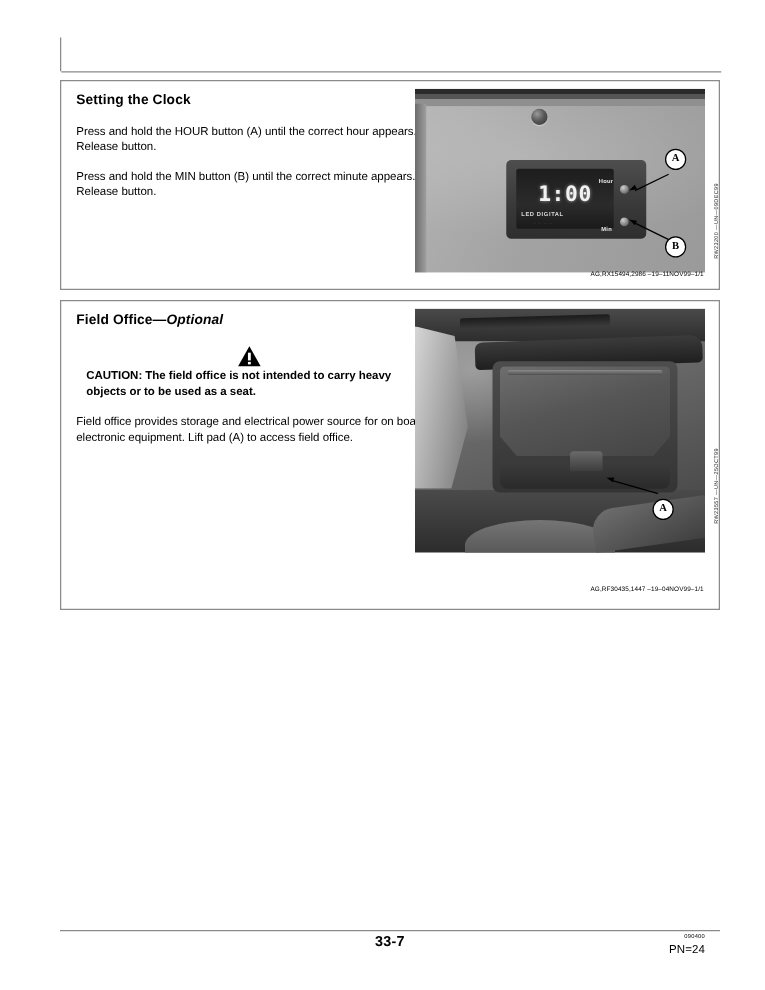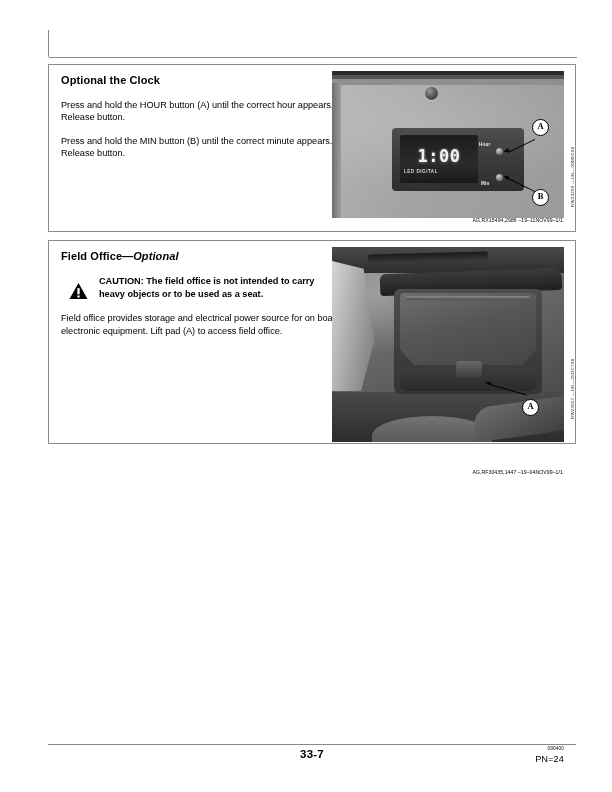--- a/index.html
+++ b/index.html
@@ -55,21 +55,21 @@
   #article-clock {
     left: 48px;
     top: 64px;
     width: 528px;
     height: 168px;
   }
   #article-field-office {
     left: 48px;
     top: 240px;
     width: 528px;
-    height: 204px;
+    height: 248px;
   }
 
   .art-text {
     position: absolute;
     left: 12px;
     top: 9px;
     width: 280px;
   }
   .art-heading {
     font-size: 11px;
@@ -82,23 +82,24 @@
     font-size: 9.2px;
     line-height: 12.4px;
     margin: 0 0 11px 0;
     letter-spacing: -0.02px;
   }
   .para:last-child { margin-bottom: 0; }
 
   
   .caution {
     display: flex;
-    align-items: flex-end;
+    align-items: center;
     margin: 0 0 12px 0;
     padding-left: 8px;
+    flex-direction: column;
   }
   .caution-icon {
     width: 19px;
     min-width: 19px;
     height: 18px;
     margin-right: 11px;
     margin-top: 1px;
   }
   .caution-text {
     font-size: 9.2px;
@@ -151,21 +152,21 @@
     z-index:2;
   }
   .clk-bolt {
     position:absolute; left:93px; top:16px; width:13px; height:13px;
     border-radius:50%;
     background: radial-gradient(circle at 36% 32%, #9a9a9a 0%, #5a5a5a 45%, #303030 100%);
     box-shadow: 0 1px 1px rgba(255,255,255,.35);
     z-index:3;
   }
   .clk-bezel {
-    position:absolute; left:60px; top:57px; width:132px; height:63px;
+    position:absolute; left:73px; top:57px; width:112px; height:63px;
     background: linear-gradient(180deg,#4e4e4e,#3a3a3a 55%,#2e2e2e);
     border-radius:4px;
     z-index:3;
   }
   .clk-window {
     position:absolute; left:8px; top:7px; width:78px; height:48px;
     background: linear-gradient(180deg,#1d1d1d,#2b2b2b 60%,#1a1a1a);
     border-radius:2px;
     overflow:hidden;
   }
@@ -374,21 +375,21 @@
 <body>
 
 <div class="header">
   <div class="header-rule"></div>
 </div>
 
 <div class="article" id="article-clock">
 
   <div class="art-text">
     <h2 class="art-heading">
-      <span>Optional the Clock</span>
+      <span>Setting the Clock</span>
     </h2>
     <p class="para">Press and hold the HOUR button (A) until the correct hour appears. Release button.</p>
     <p class="para">Press and hold the MIN button (B) until the correct minute appears. Release button.</p>
   </div>
 
   <div class="figure" id="figure-clock">
     <div class="photo">
       <div class="clk-bg"></div>
       <div class="clk-leftedge"></div>
       <div class="clk-bolt"></div>

